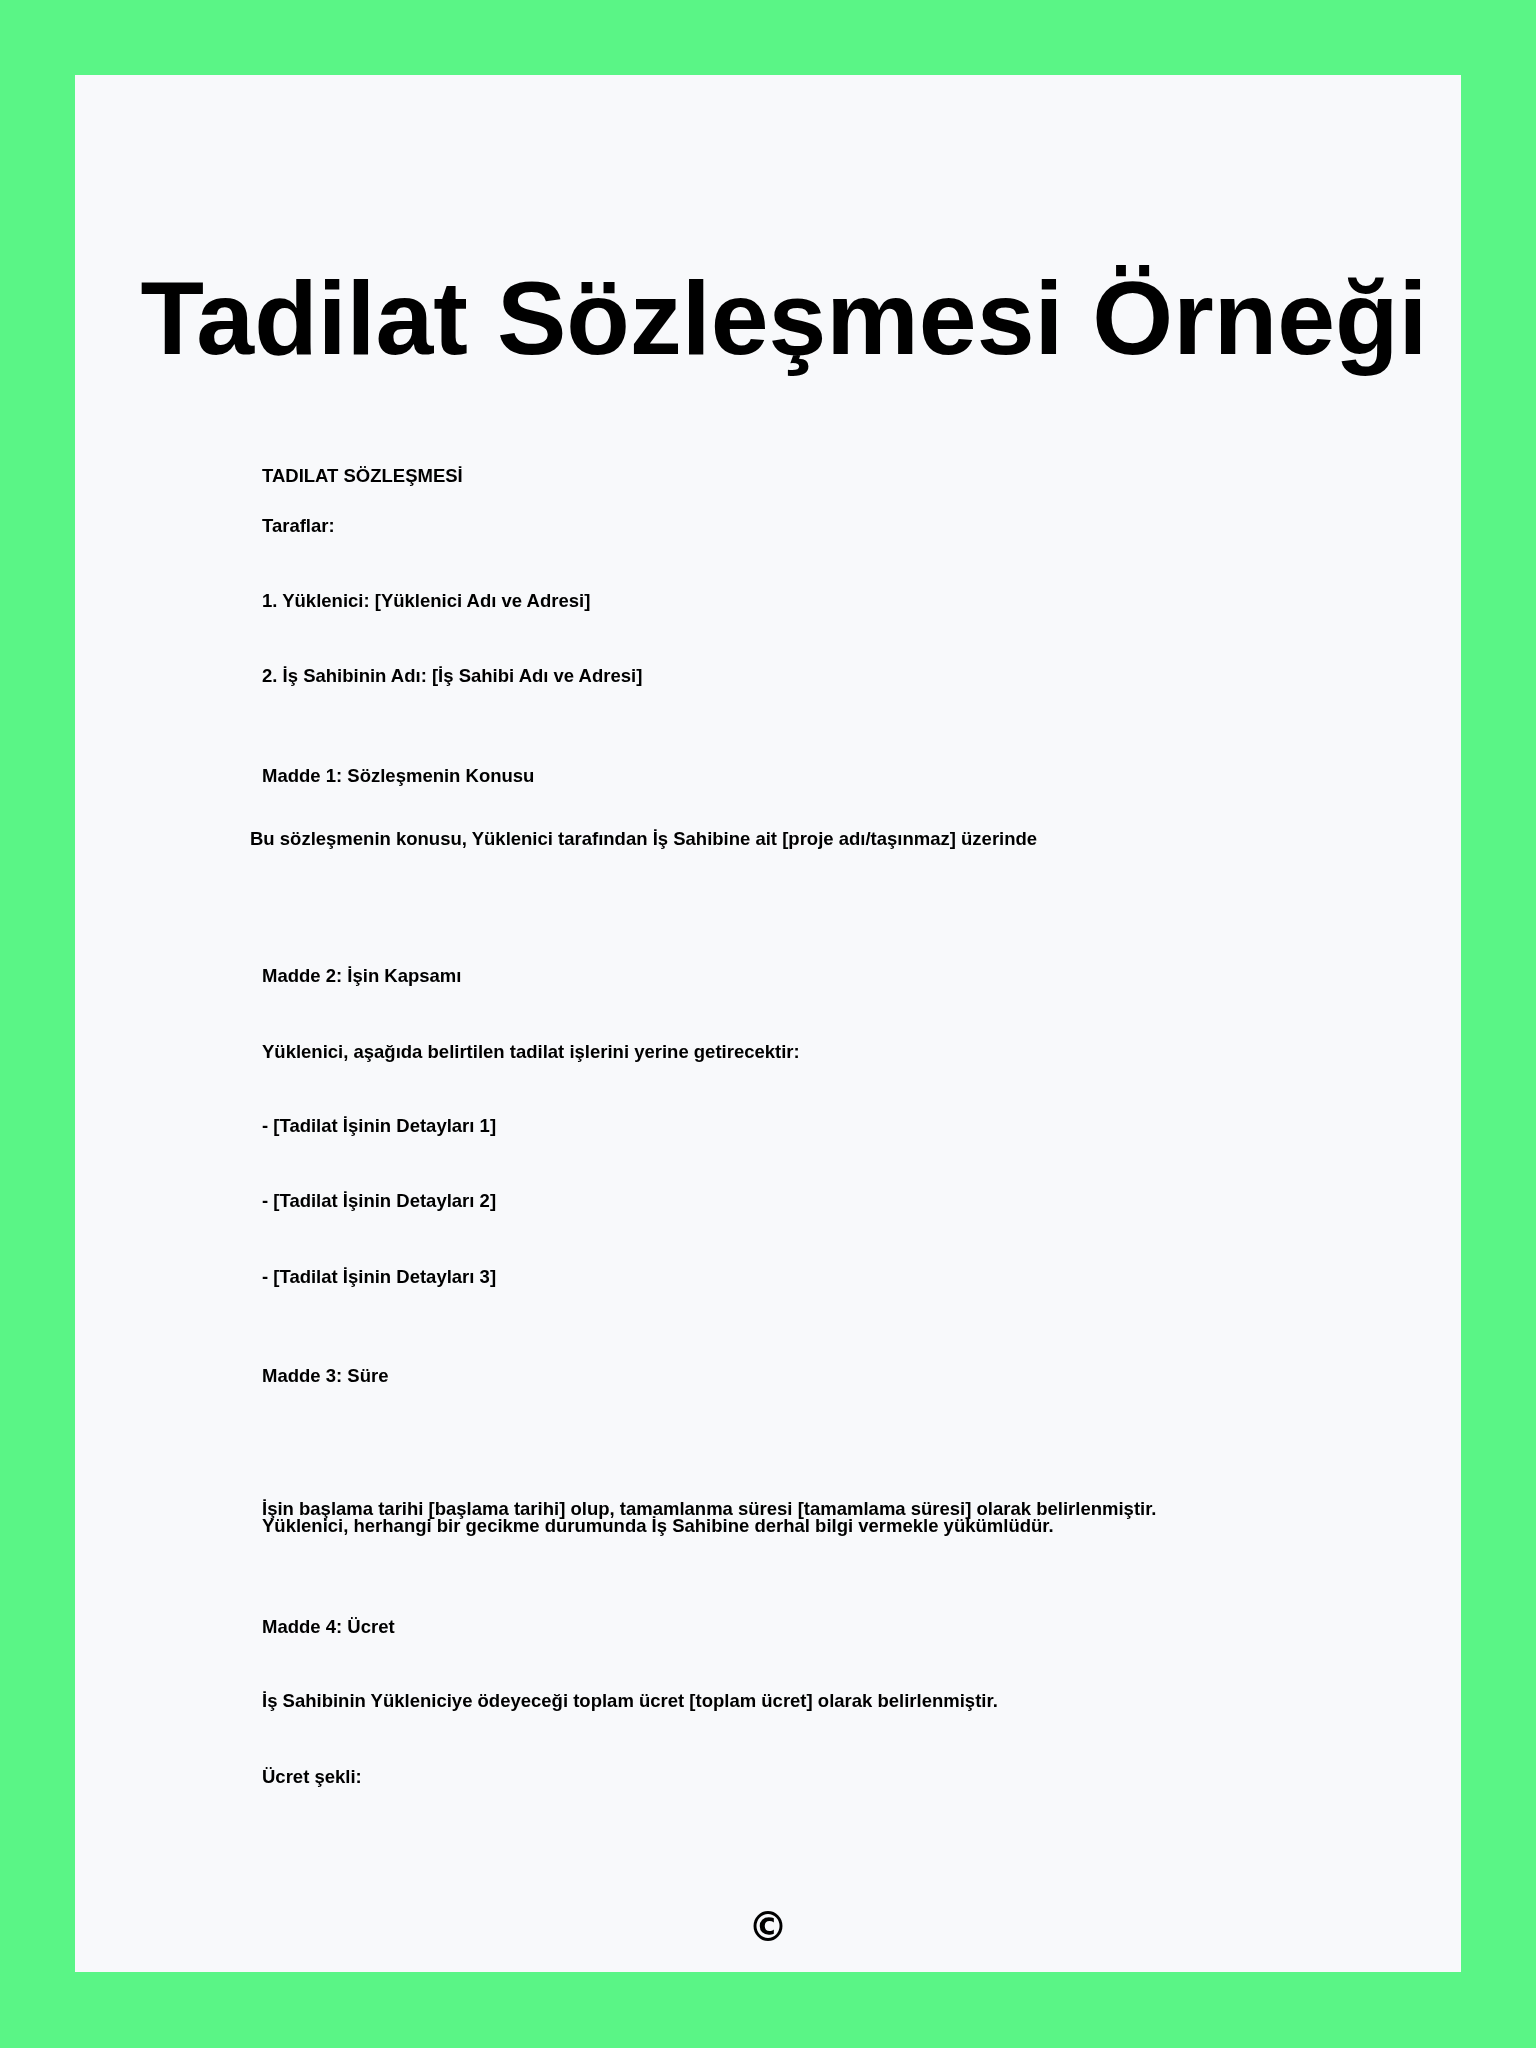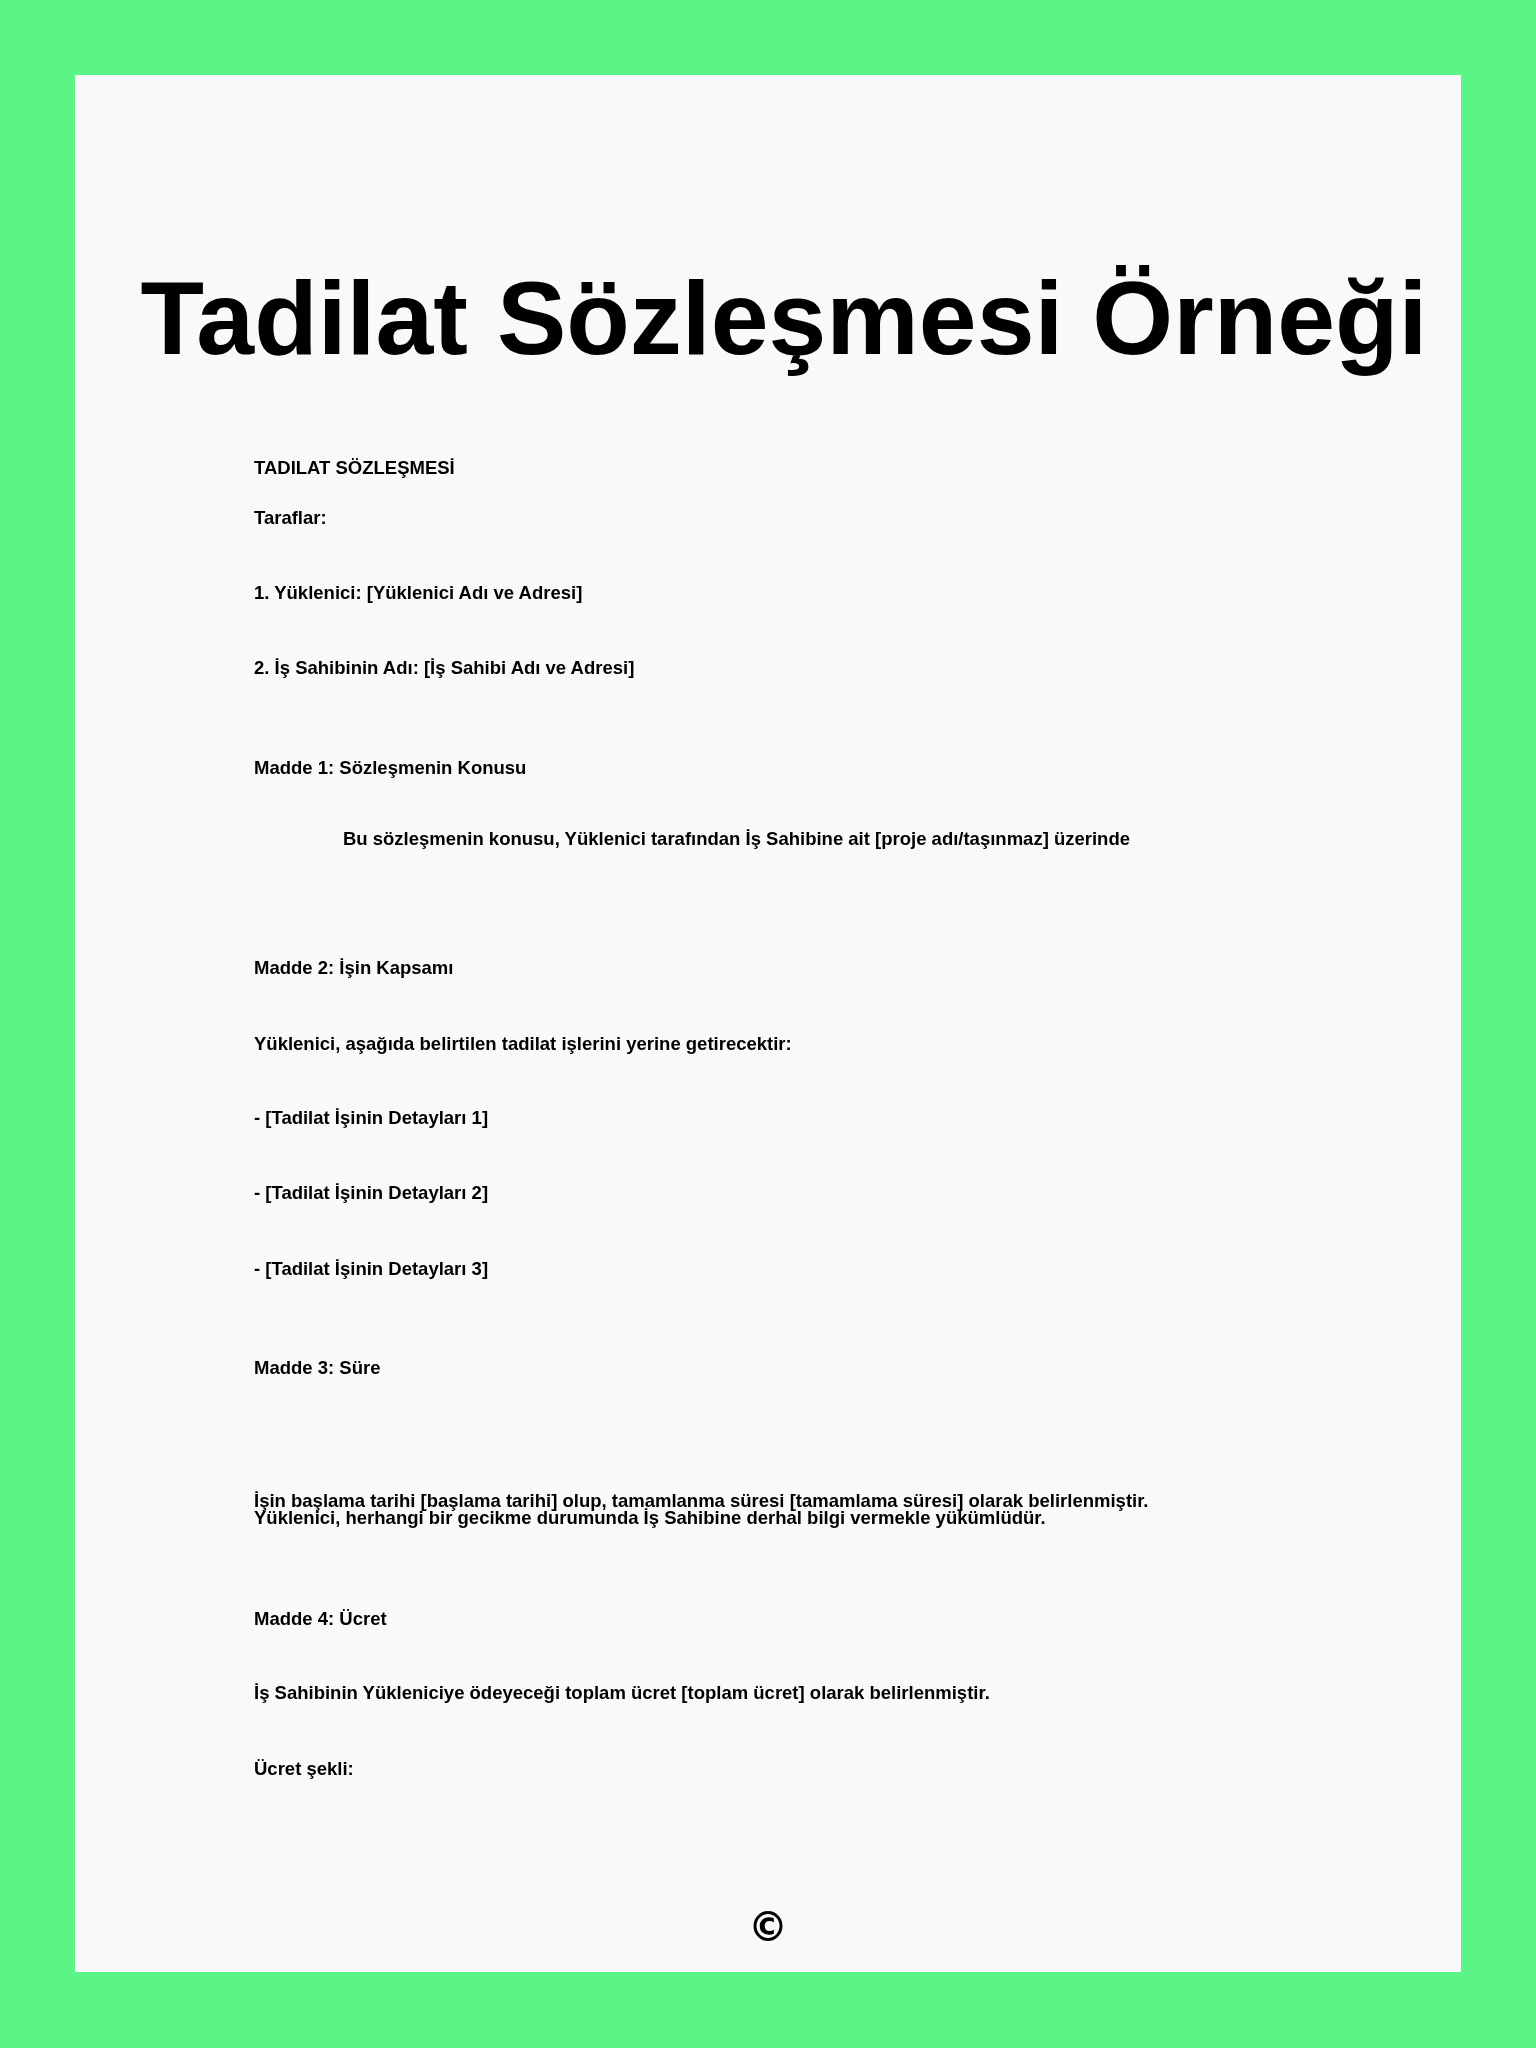--- a/index.html
+++ b/index.html
@@ -36,21 +36,21 @@
       margin: 16px;
       white-space: nowrap;
     }
     .line {
       position: absolute;
       left: 250px;
       font-family: "Liberation Sans", sans-serif;
       font-weight: bold;
       font-size: 18.5px;
       line-height: 26px;
-      margin: 4px;
+      margin: 12px;
       white-space: nowrap;
     }
     .para {
       position: absolute;
       left: 250px;
       width: 880px;
       font-family: "Liberation Sans", sans-serif;
       font-weight: bold;
       font-size: 18.5px;
       line-height: 26px;
@@ -76,21 +76,21 @@
 <div class="page"></div>
 
 <h1 class="title">Tadilat Sözleşmesi Örneği</h1>
 
 <p class="line" style="top:451px;">TADILAT SÖZLEŞMESİ</p>
 <p class="line" style="top:501px;">Taraflar:</p>
 <p class="line" style="top:576px;">1. Yüklenici: [Yüklenici Adı ve Adresi]</p>
 <p class="line" style="top:651px;">2. İş Sahibinin Adı: [İş Sahibi Adı ve Adresi]</p>
 
 <p class="line" style="top:751px;">Madde 1: Sözleşmenin Konusu</p>
-<div class="para" style="top:826px;text-align:right;">
+<div class="para" style="top:826px;">
   <span>Bu sözleşmenin konusu, Yüklenici tarafından İş Sahibine ait [proje adı/taşınmaz] üzerinde</span>
 </div>
 
 <p class="line" style="top:951px;">Madde 2: İşin Kapsamı</p>
 <p class="line" style="top:1027px;">Yüklenici, aşağıda belirtilen tadilat işlerini yerine getirecektir:</p>
 <p class="line" style="top:1101px;">- [Tadilat İşinin Detayları 1]</p>
 <p class="line" style="top:1176px;">- [Tadilat İşinin Detayları 2]</p>
 <p class="line" style="top:1252px;">- [Tadilat İşinin Detayları 3]</p>
 
 <p class="line" style="top:1351px;">Madde 3: Süre</p>

